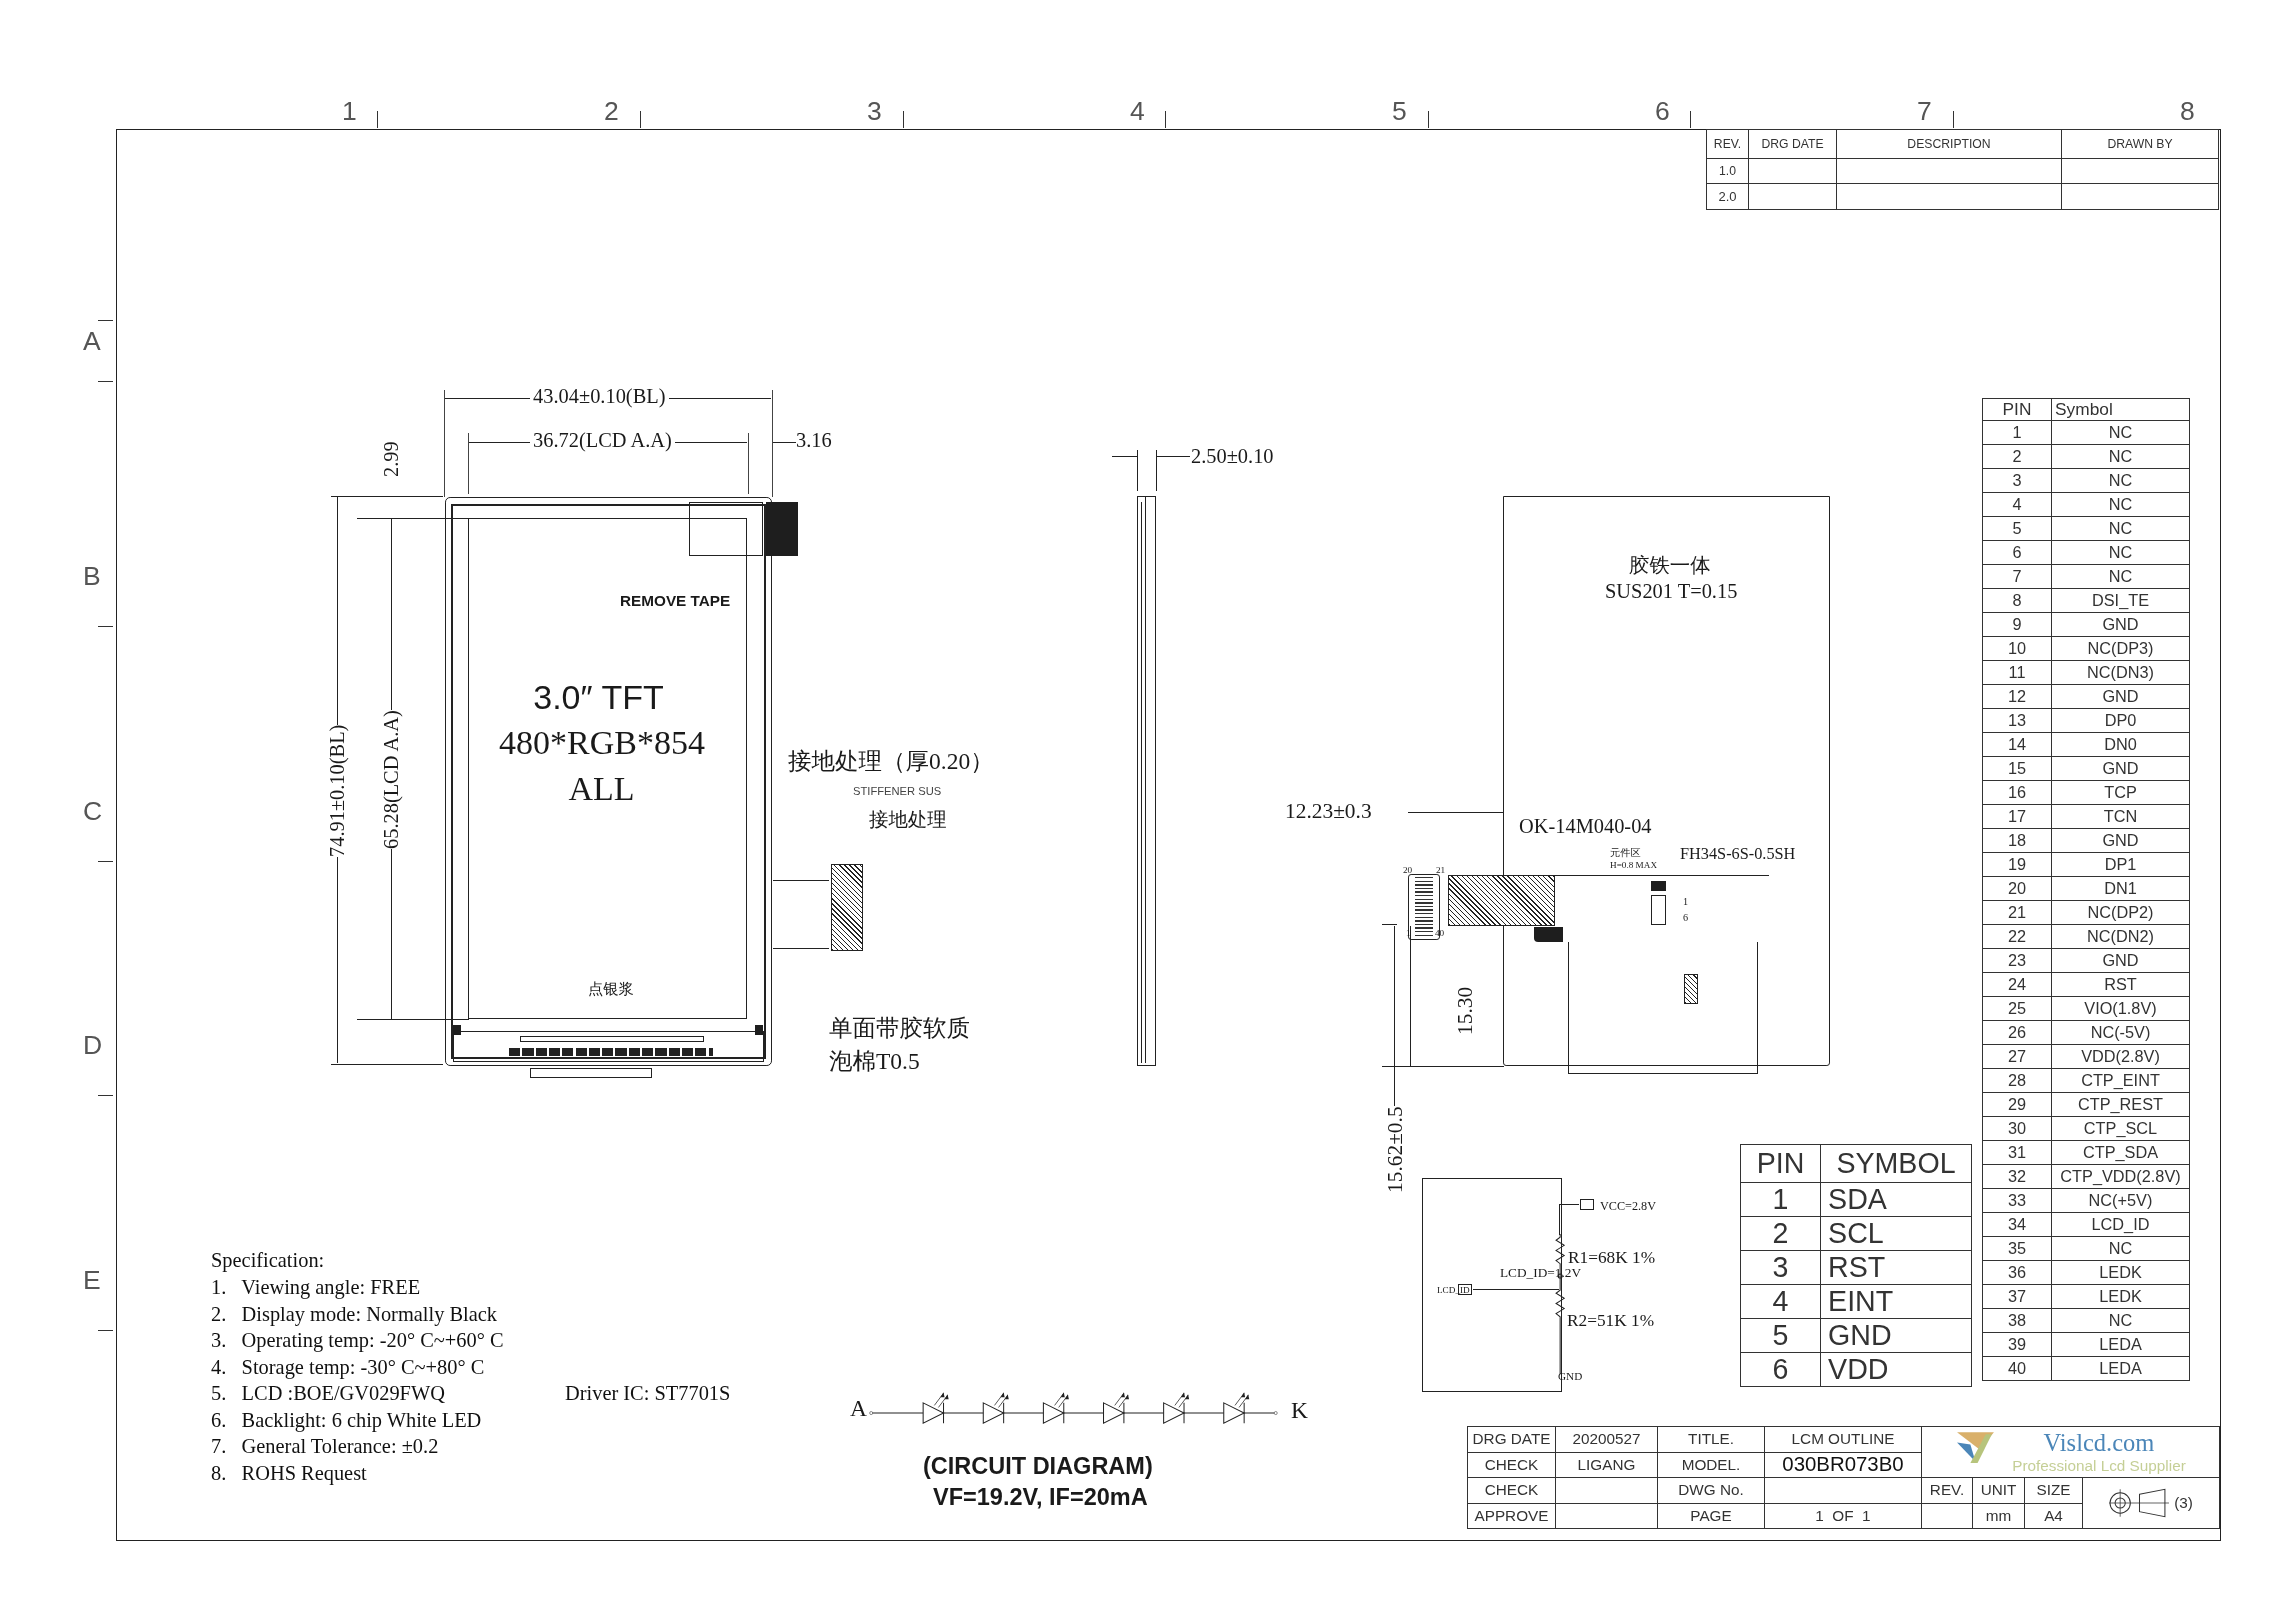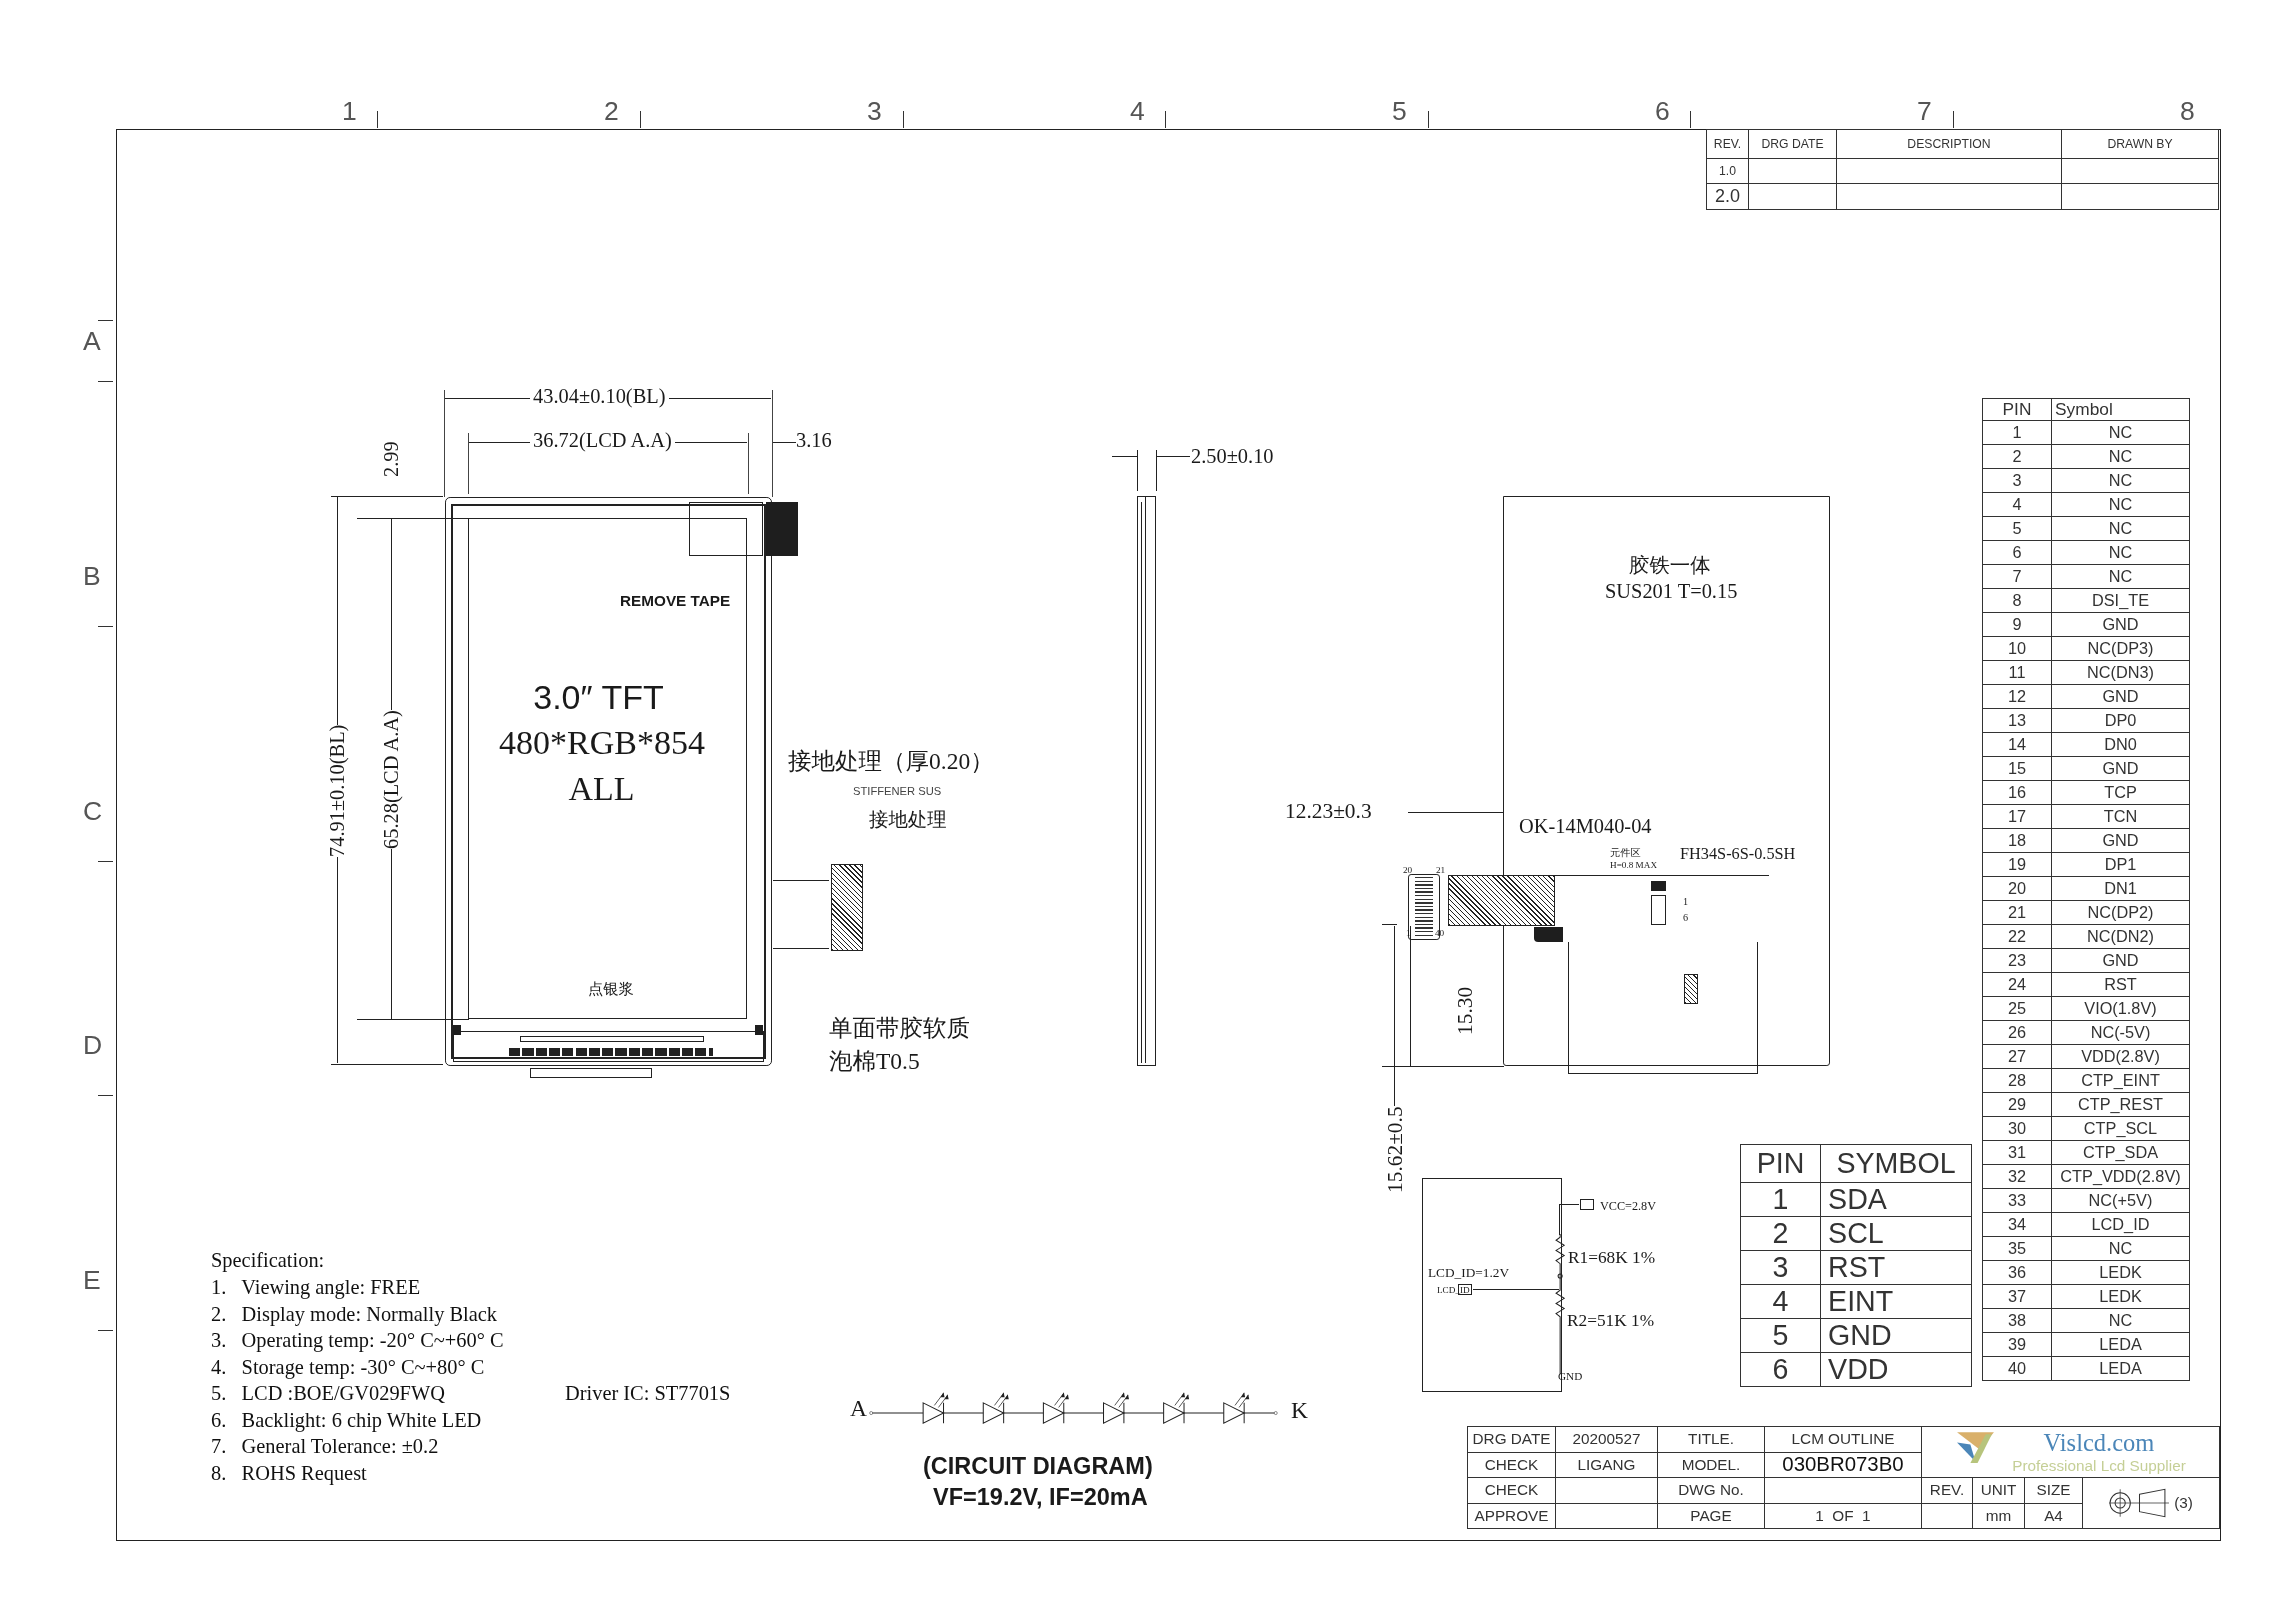--- a/index.html
+++ b/index.html
@@ -70,21 +70,21 @@
     <td style="width:87px">DRG DATE</td>
     <td style="width:224px">DESCRIPTION</td>
     <td>DRAWN BY</td>
   </tr>
   <tr style="height:25.5px; font-size:12.2px;">
     <td>1.0</td>
     <td></td>
     <td></td>
     <td></td>
   </tr>
-  <tr style="height:25.5px; font-size:18px;">
+  <tr style="height:25.5px; font-size:13px;">
     <td>2.0</td>
     <td></td>
     <td></td>
     <td></td>
   </tr>
 </tbody>
   </table>
 
 <div>
 
@@ -365,21 +365,21 @@
   <div class="line-v" style="left:1559px; top:1204px; height:31px;"></div>
   <div class="line-h" style="left:1559px; top:1204px; width:20.4px;"></div>
   <div class="box" style="left:1580px; top:1199px; width:14.3px; height:11.2px;"></div>
   <div class="abs serif" style="left:1600px; top:1199px; font-size:12.2px;">VCC=2.8V</div>
   <svg class="abs" style="left:1553px; top:1234px;" width="15.3" height="143" viewBox="0 0 30 280">
     <polyline points="14,0 14,6 6,12 22,22 6,32 22,42 6,52 14,58 14,110 6,116 22,126 6,136 22,146 6,156 14,162 14,275" fill="none" stroke="#222" stroke-width="2"></polyline>
     <circle cx="14" cy="82" r="4" fill="none" stroke="#222" stroke-width="2"></circle>
   </svg>
   <div class="abs serif" style="left:1568px; top:1248px; font-size:17.3px;text-align:right;">R1=68K 1%</div>
   <div class="abs serif" style="left:1567px; top:1311px; font-size:17.3px;">R2=51K 1%</div>
-  <div class="abs serif" style="left:1428px; top:1265px; font-size:13.3px;">LCD_ID=1.2V</div>
+  <div class="abs serif" style="left:1500px; top:1265px; font-size:13.3px;">LCD_ID=1.2V</div>
   <div class="abs serif" style="left:1437px; top:1285px; font-size:9.2px;">LCD_ID</div>
   <div class="box" style="left:1458px; top:1284px; width:14.3px; height:11.2px;"></div>
   <div class="line-h" style="left:1473px; top:1289px; width:86px;"></div>
   <div class="abs serif" style="left:1558px; top:1370px; font-size:11.2px;">GND</div>
 </div>
 
 <table class="cad" style="left:1740px; top:1144px; width:232px;">
   <tbody>
       <tr style="height:38px; font-size:28.6px; color:#555;">
     <td style="width:79px; font-weight:100;">PIN</td>

